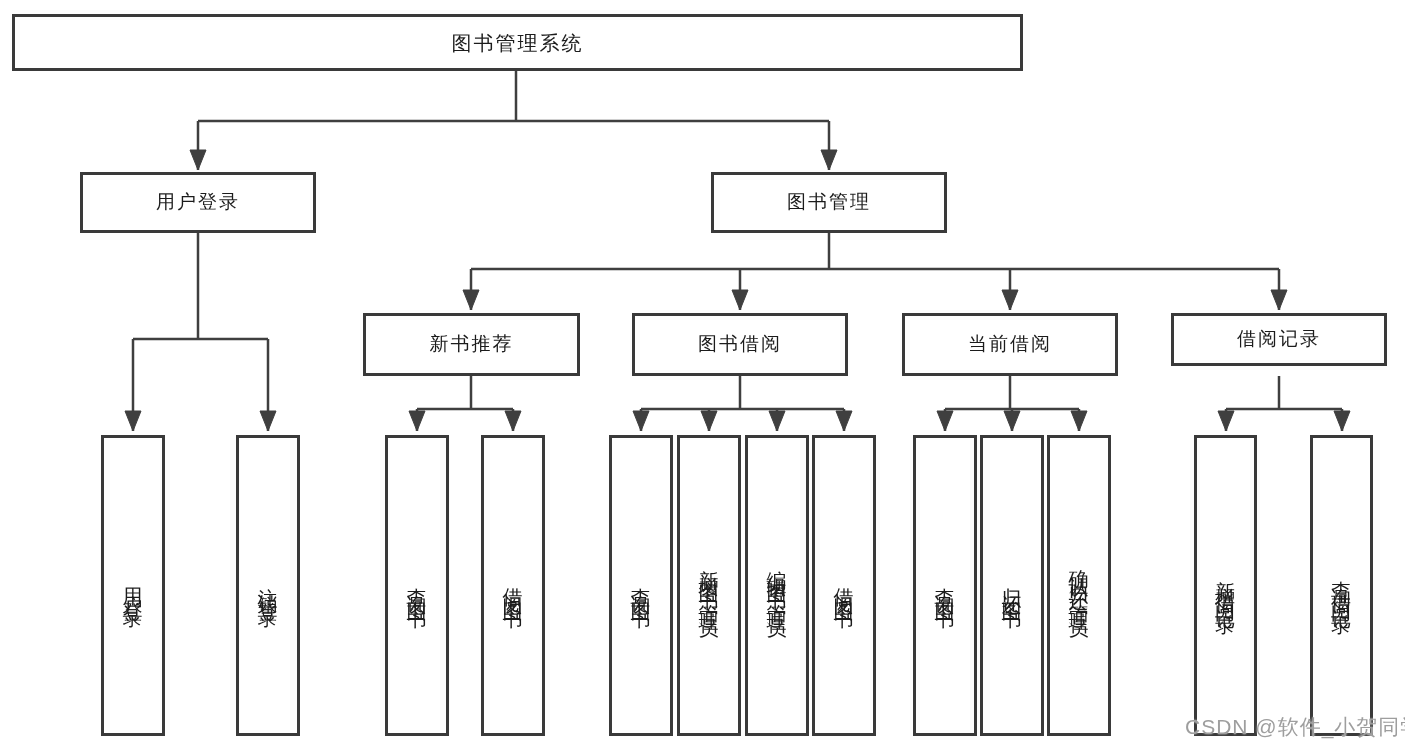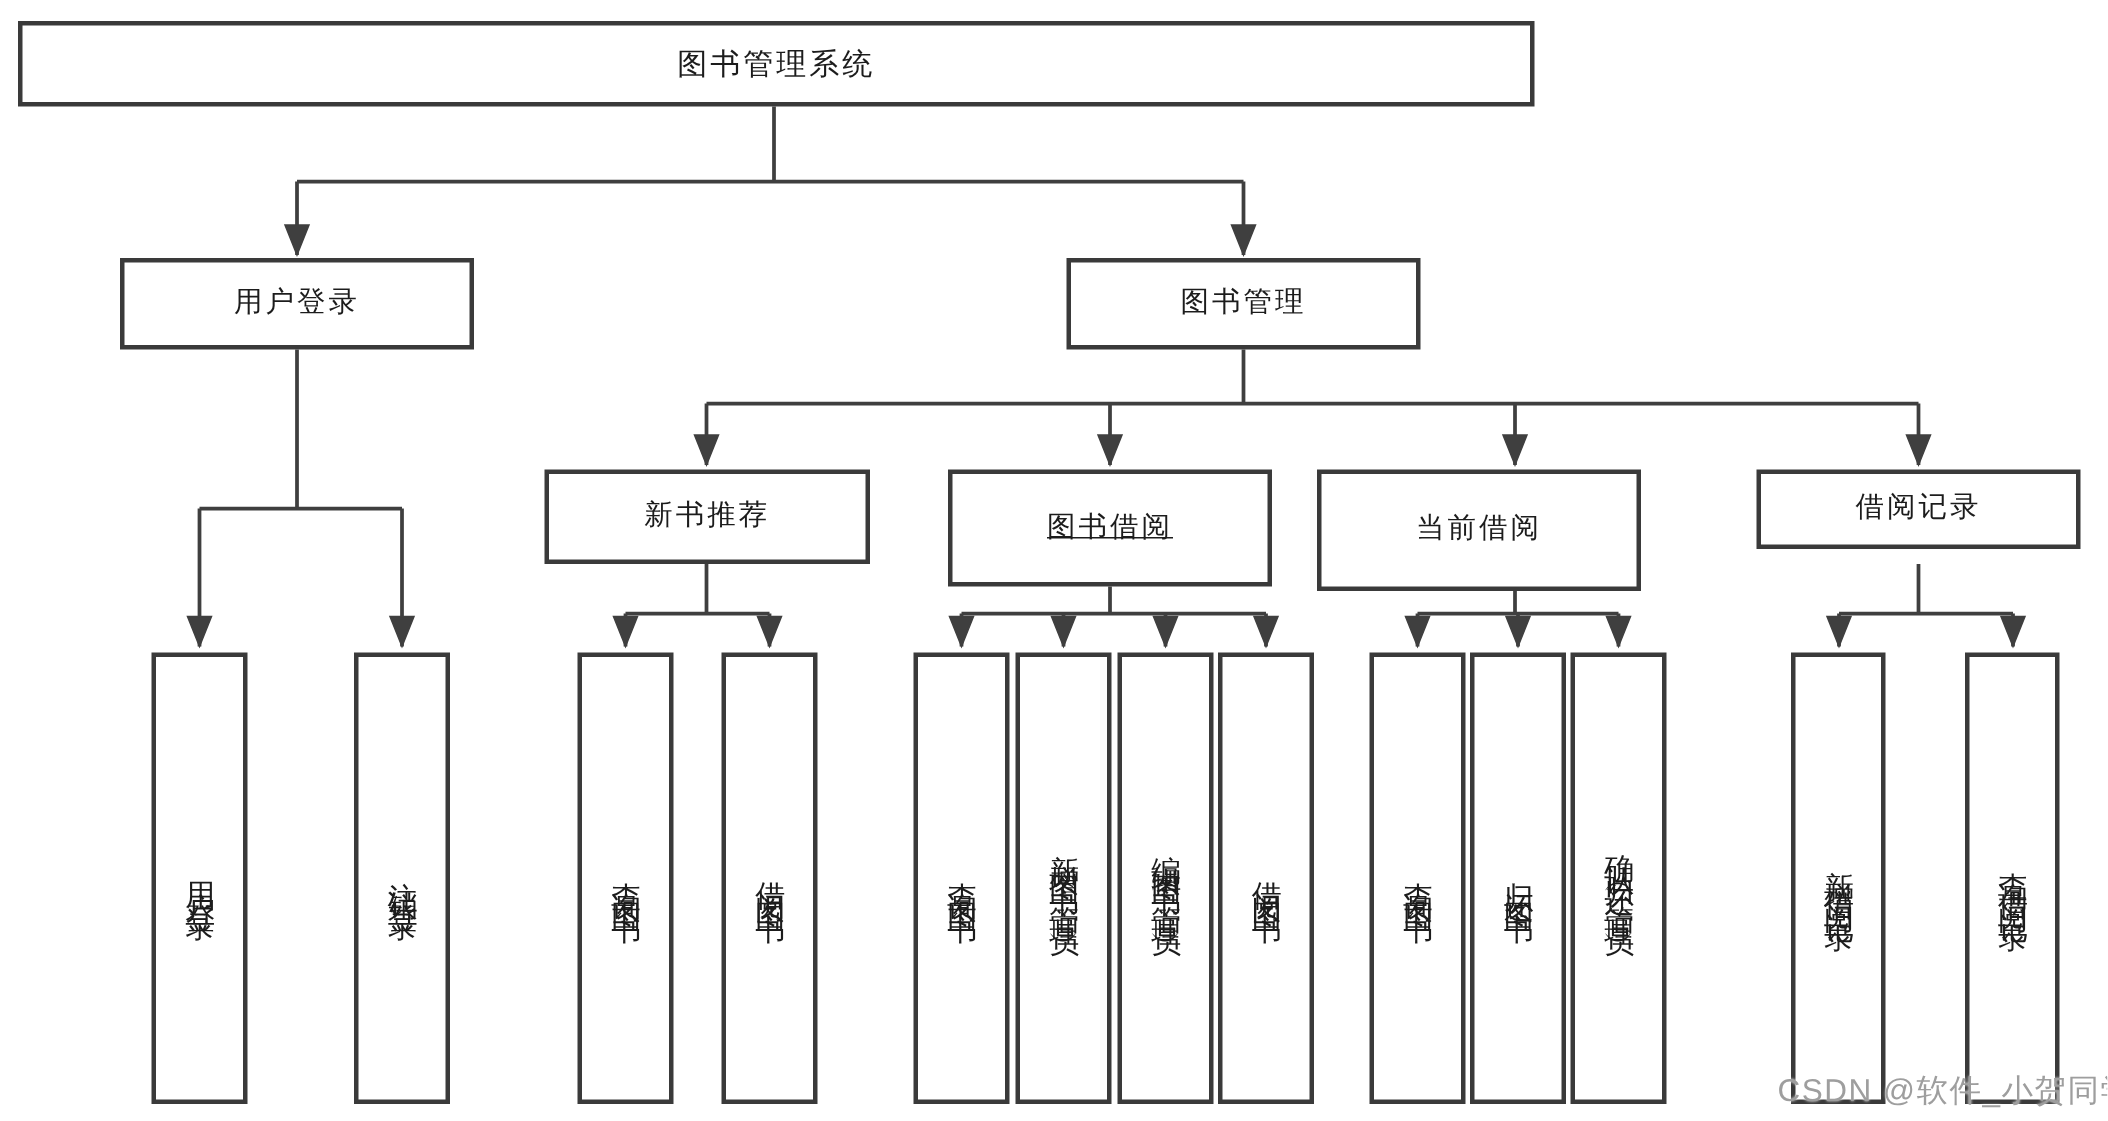--- a/index.html
+++ b/index.html
@@ -101,22 +101,22 @@
       <path d="M1342,409 V431" marker-end="url(#arw)"></path>
     </g>
   </svg>
 
   <div class="node root" style="left:12px; top:14px; width:1011px; height:57px;">图书管理系统</div>
 
   <div class="node" style="left:80px; top:172px; width:236px; height:61px;">用户登录</div>
   <div class="node" style="left:711px; top:172px; width:236px; height:61px;">图书管理</div>
 
   <div class="node" style="left:363px; top:313px; width:217px; height:63px;">新书推荐</div>
-  <div class="node" style="left:632px; top:313px; width:216px; height:78px;text-decoration:underline;">图书借阅</div>
-  <div class="node" style="left:878px; top:313px; width:216px; height:81px;">当前借阅</div>
+  <div class="node" style="left:632px; top:313px; width:216px; height:63px;">图书借阅</div>
+  <div class="node" style="left:902px; top:313px; width:216px; height:63px;">当前借阅</div>
   <div class="node" style="left:1171px; top:313px; width:216px; height:53px;">借阅记录</div>
 
   <div class="node v" style="left:101px; top:435px; width:64px; height:301px;">用户登录</div>
   <div class="node v" style="left:236px; top:435px; width:64px; height:301px;">注销登录</div>
 
   <div class="node v" style="left:385px; top:435px; width:64px; height:301px;">查询图书</div>
   <div class="node v" style="left:481px; top:435px; width:64px; height:301px;">借阅图书</div>
 
   <div class="node v" style="left:609px; top:435px; width:64px; height:301px;">查询图书</div>
   <div class="node v" style="left:677px; top:435px; width:64px; height:301px;">新增图书（管理员）</div>

